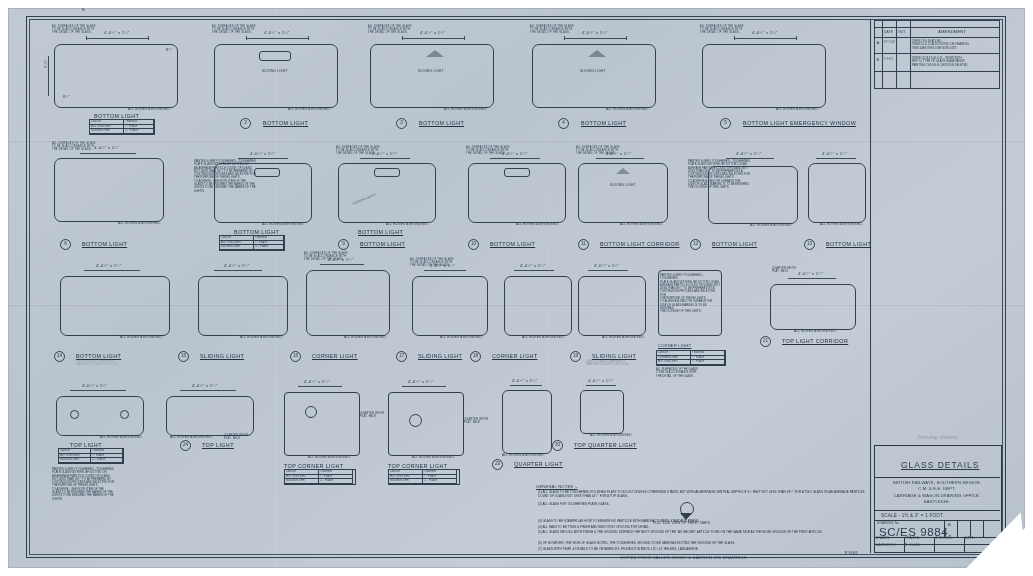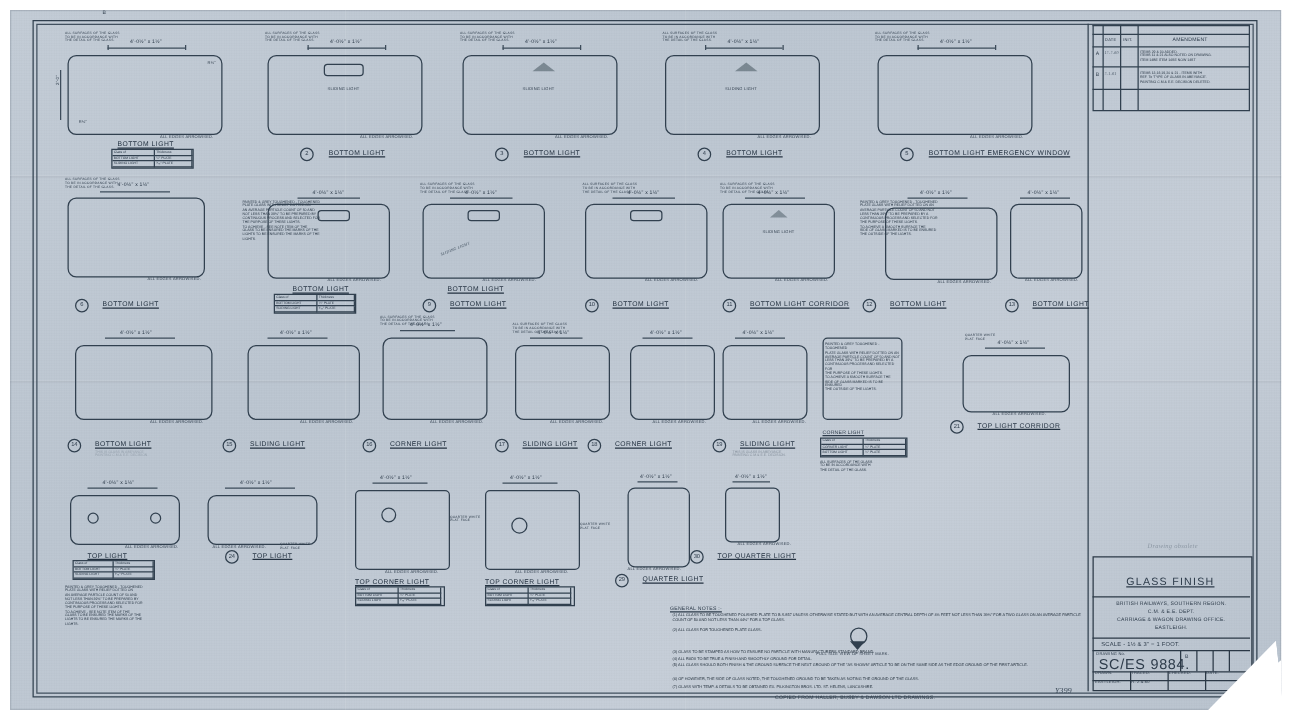--- a/index.html
+++ b/index.html
@@ -141,21 +141,21 @@
     <div class="tbcell" style="left:-1px;top:98px;width:126px;"></div>
     <div class="tbv" style="left:69px;top:74px;height:17px;"></div>
     <div class="tbv" style="left:82px;top:74px;height:17px;"></div>
     <div class="tbv" style="left:95px;top:74px;height:17px;"></div>
     <div class="tbv" style="left:108px;top:74px;height:17px;"></div>
     <div class="tbv" style="left:29px;top:91px;height:15px;"></div>
     <div class="tbv" style="left:59px;top:91px;height:15px;"></div>
     <div class="tbv" style="left:89px;top:91px;height:15px;"></div>
   </div>
 
-  <span class="tx t8 und" style="left:893px;top:452px;letter-spacing:1px;">GLASS  FINISH</span>
+  <span class="tx t8 und" style="left:893px;top:452px;letter-spacing:1px;">GLASS  DETAILS</span>
 
   <span class="tx t4 ctr" style="left:869px;top:473px;width:120px;">BRITISH  RAILWAYS,  SOUTHERN  REGION.</span>
   <span class="tx t4 ctr" style="left:869px;top:479px;width:120px;">C.M. &amp; E.E.  DEPT.</span>
   <span class="tx t4 ctr" style="left:869px;top:485.5px;width:120px;">CARRIAGE  &amp;  WAGON  DRAWING  OFFICE.</span>
   <span class="tx t4 ctr" style="left:869px;top:492px;width:120px;">EASTLEIGH.</span>
 
   <span class="tx t45" style="left:873px;top:505px;">SCALE -  1½ &amp; 3" = 1 FOOT.</span>
 
   <span class="tx t3" style="left:869px;top:513.5px;">DRAWING  No.</span>
   <span class="tx t11" style="left:871px;top:518px;letter-spacing:.6px;">SC/ES 9884.</span>

